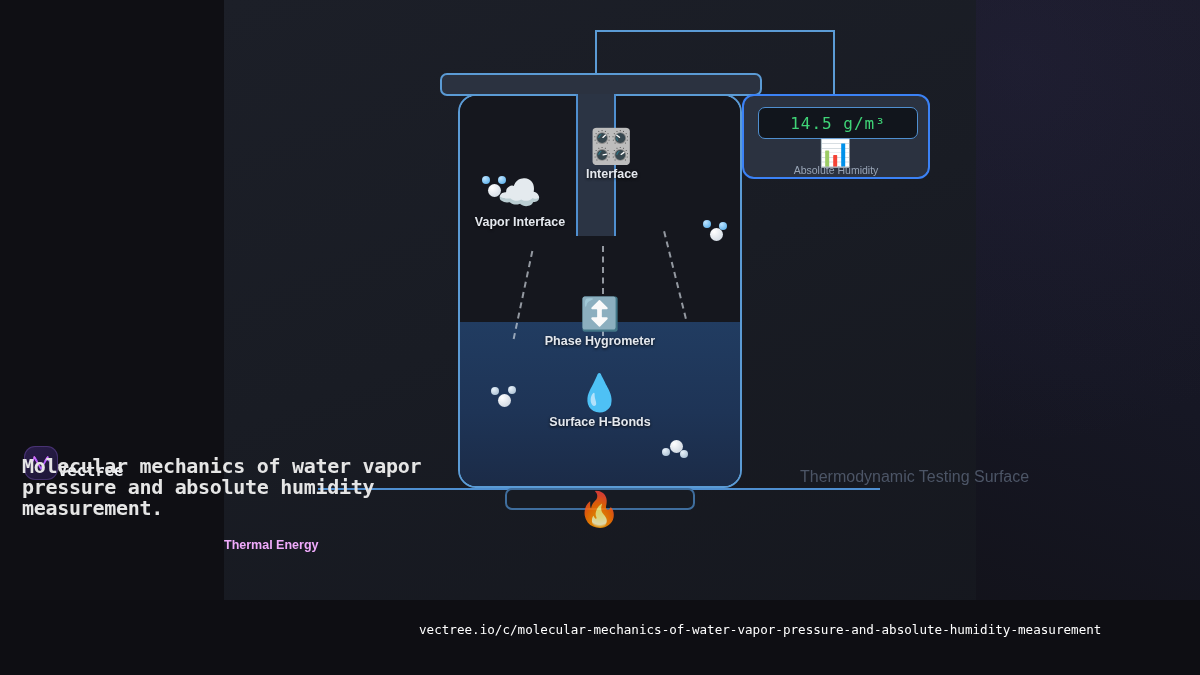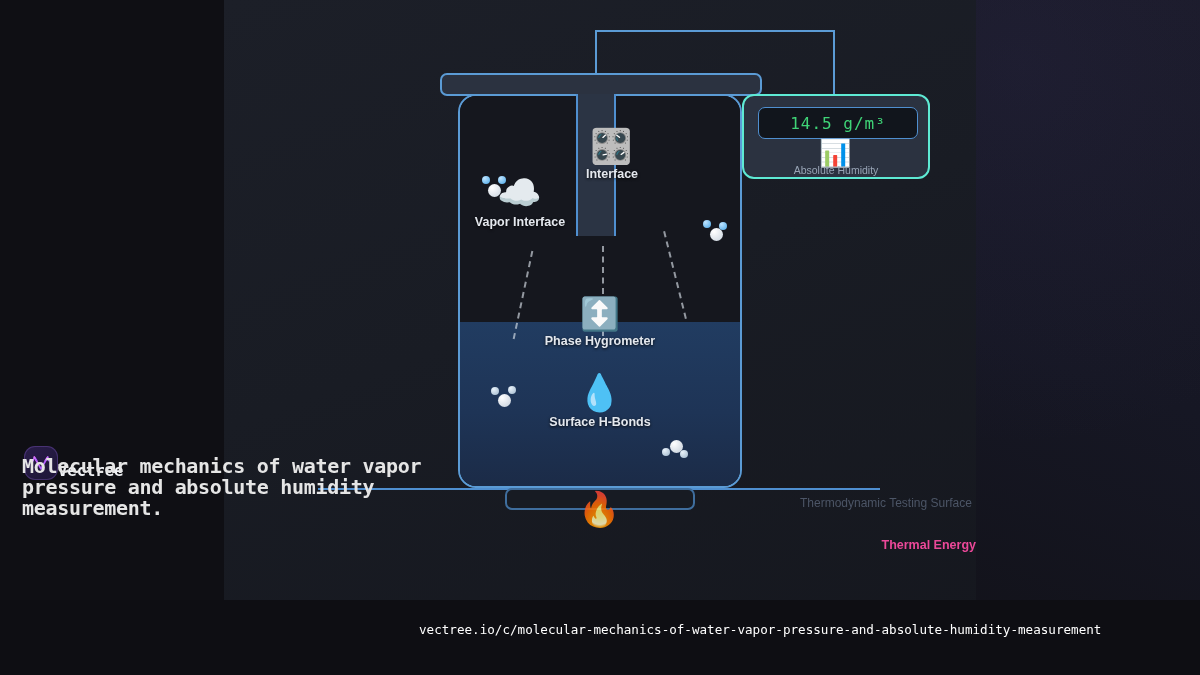--- a/index.html
+++ b/index.html
@@ -58,21 +58,21 @@
     background:linear-gradient(180deg,#213c61 0%,#1e3456 55%,#1b2b47 100%);
   }
   .neck-inner {
     position:absolute; left:352px; top:94px; width:40px; height:142px;
     background:#2b3444;
     border-left:2px solid #4f8fd0; border-right:2px solid #4f8fd0;
   }
 
   .display-panel {
     position:absolute; left:518px; top:94px; width:188px; height:85px;
-    border:2px solid #5eead4; border-radius:12px;
+    border:2px solid #3b82f6; border-radius:12px;
     background:#2b3240;
   }
   .display-screen {
     position:absolute; left:14px; top:11px; width:160px; height:32px;
     border:1px solid #4f8fd0; border-radius:7px;
     background:#11151c;
     display:flex; align-items:center; justify-content:center;
   }
   .display-value {
     color:#3fd477; font-family:"DejaVu Sans Mono","Liberation Mono",monospace;
@@ -91,22 +91,22 @@
   }
   .heater {
     position:absolute; left:281px; top:488px; width:190px; height:22px;
     border:2px solid #3f6e9e; border-radius:7px; background:#171b23;
   }
   .flame {
     position:absolute; left:0; right:0; top:492px; text-align:center; font-size:34px; line-height:1;
     opacity:.85;
   }
   .flame-label {
-    position:absolute; left:0; right:0; top:538px; text-align:right;
-    font-size:12.5px; font-weight:bold; color:#ec4899;
+    position:absolute; left:0; right:0; top:538px; text-align:left;
+    font-size:12.5px; font-weight:bold; color:#f0abfc;
   }
 
   .node { position:absolute; text-align:center; }
   .node .emoji { font-size:30px; line-height:1; display:block; }
   .node .cap {
     display:block; margin-top:4px; font-size:12.5px; font-weight:bold;
     color:#e4e8ee; text-shadow:0 1px 3px rgba(0,0,0,.85);
     white-space:nowrap;
   }
 
@@ -123,21 +123,21 @@
   .mol .o { position:absolute; width:13px; height:13px; border-radius:50%;
             background:radial-gradient(circle at 32% 28%, #ffffff, #c9d3de); }
   .mol .h { position:absolute; width:8px; height:8px; border-radius:50%;
             background:radial-gradient(circle at 32% 28%, #bfe4ff, #4aa8e8); }
   .mol.pale .h { background:radial-gradient(circle at 32% 28%, #e9f2fa, #9fb7cc); }
   .mol.pale .o { background:radial-gradient(circle at 32% 28%, #ffffff, #c2ccd8); }
 
   .arc { position:absolute; border-left:2px dashed rgba(225,232,240,.62); height:90px; }
 
   .surface-cap {
-    position:absolute; left:800px; top:496px; font-size:12px; color:#4c5566;
+    position:absolute; left:800px; top:468px; font-size:16px; color:#4c5566;
   }
 
   
   .brand { position:absolute; left:24px; top:446px; display:flex; align-items:flex-end; gap:0; }
   .brand-logo {
     width:34px; height:34px; border-radius:11px;
     background:linear-gradient(145deg,#2a1d4a 0%,#1d1636 100%);
     display:flex; align-items:center; justify-content:center;
     box-shadow:inset 0 0 0 1px rgba(170,120,255,.25);
   }

